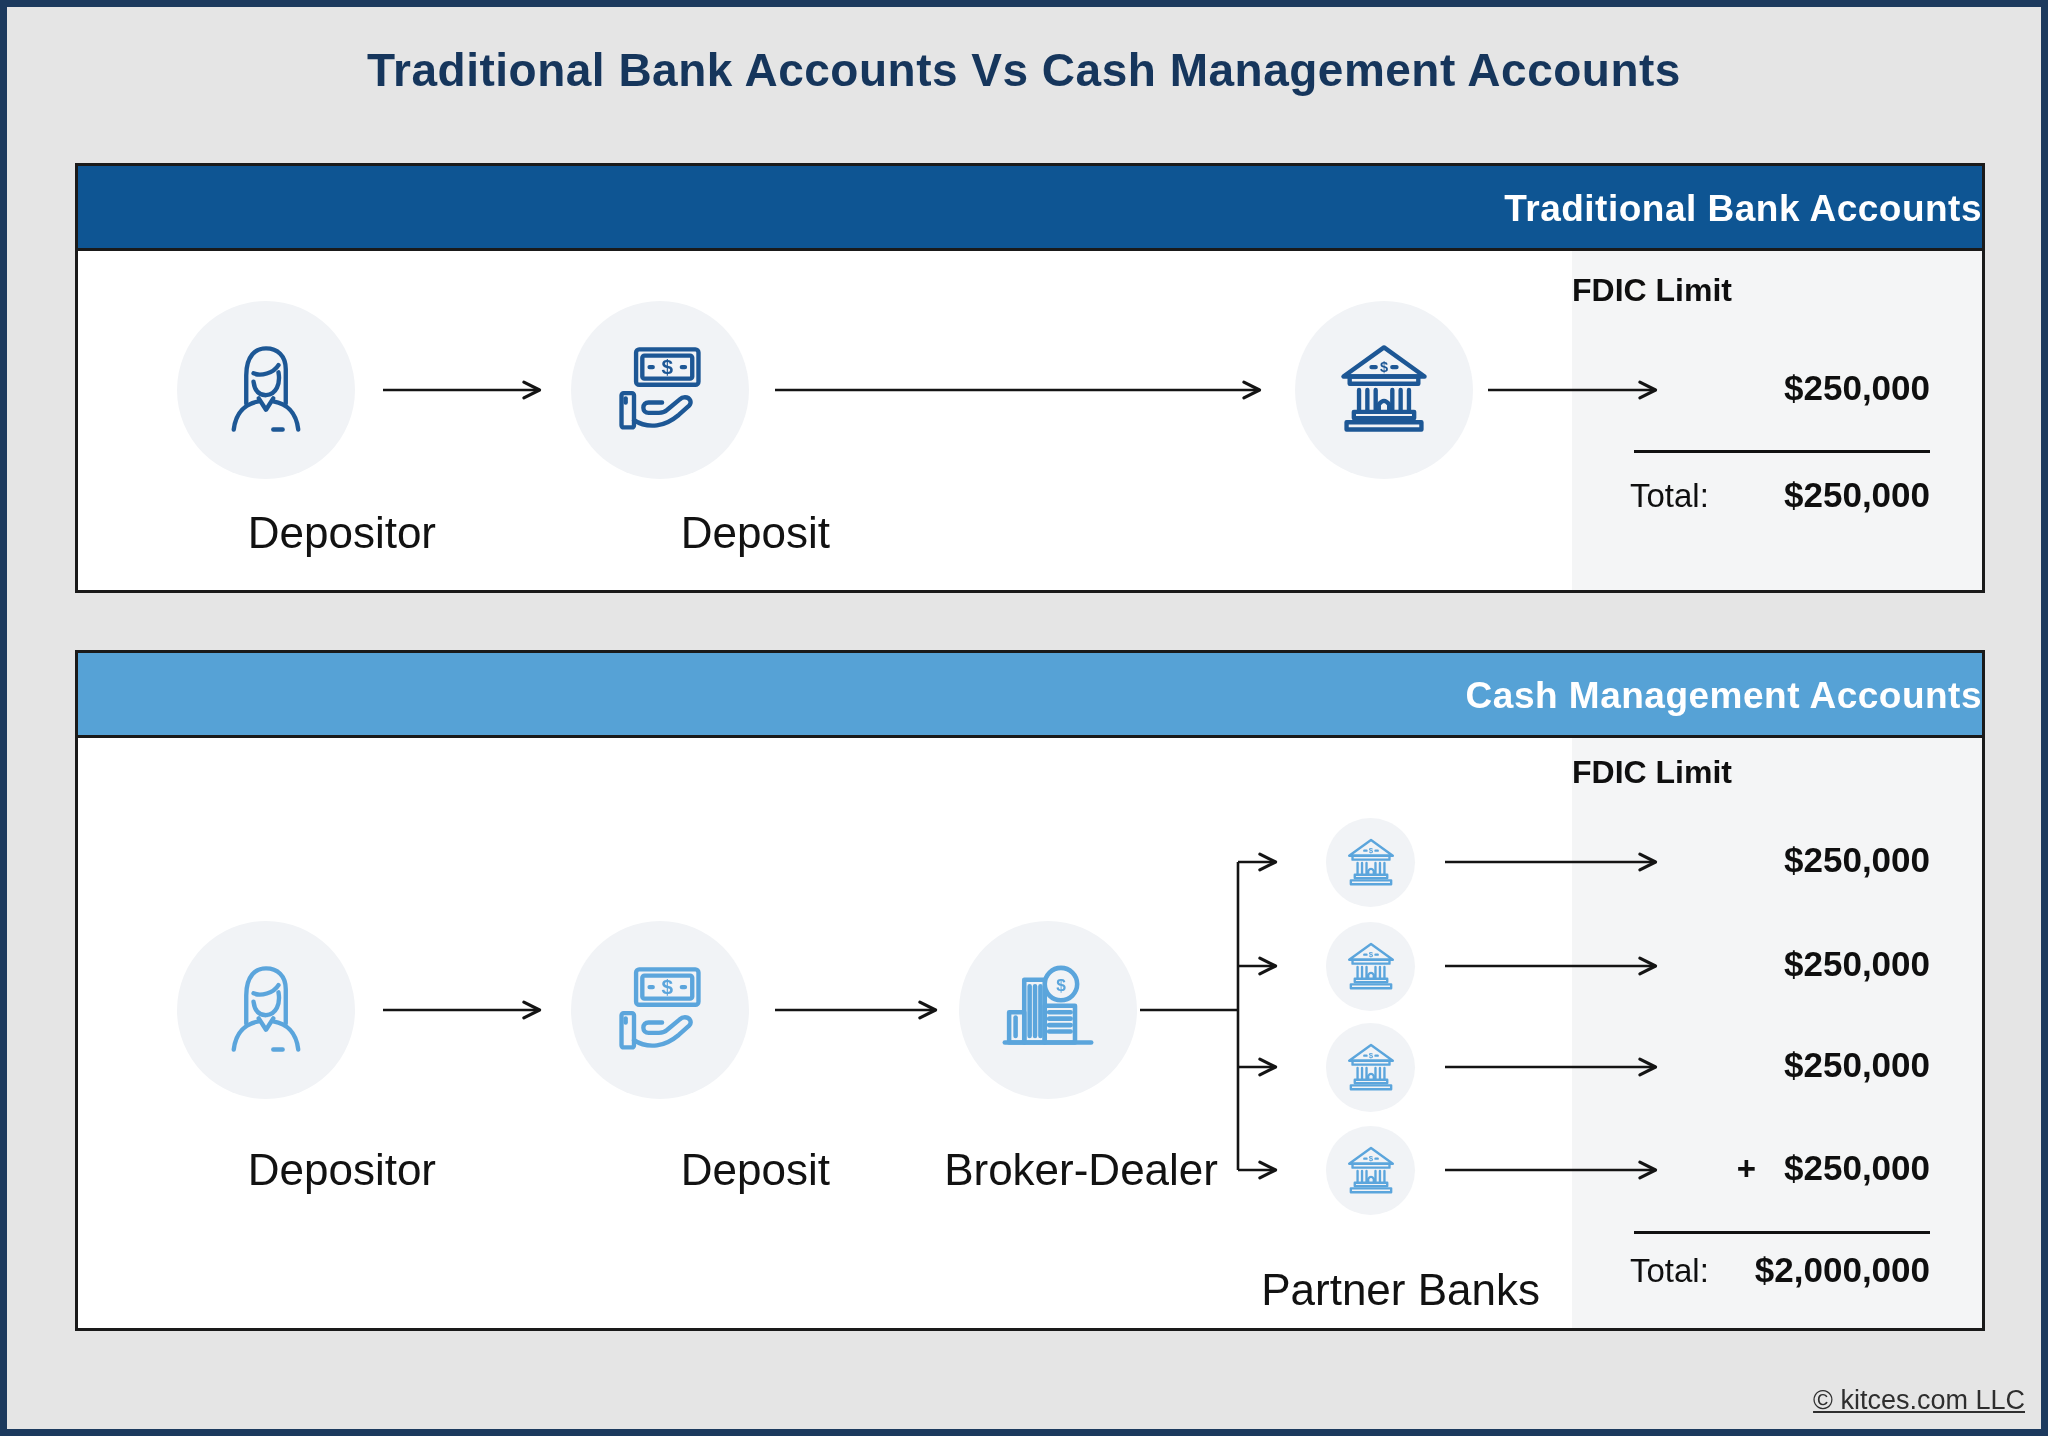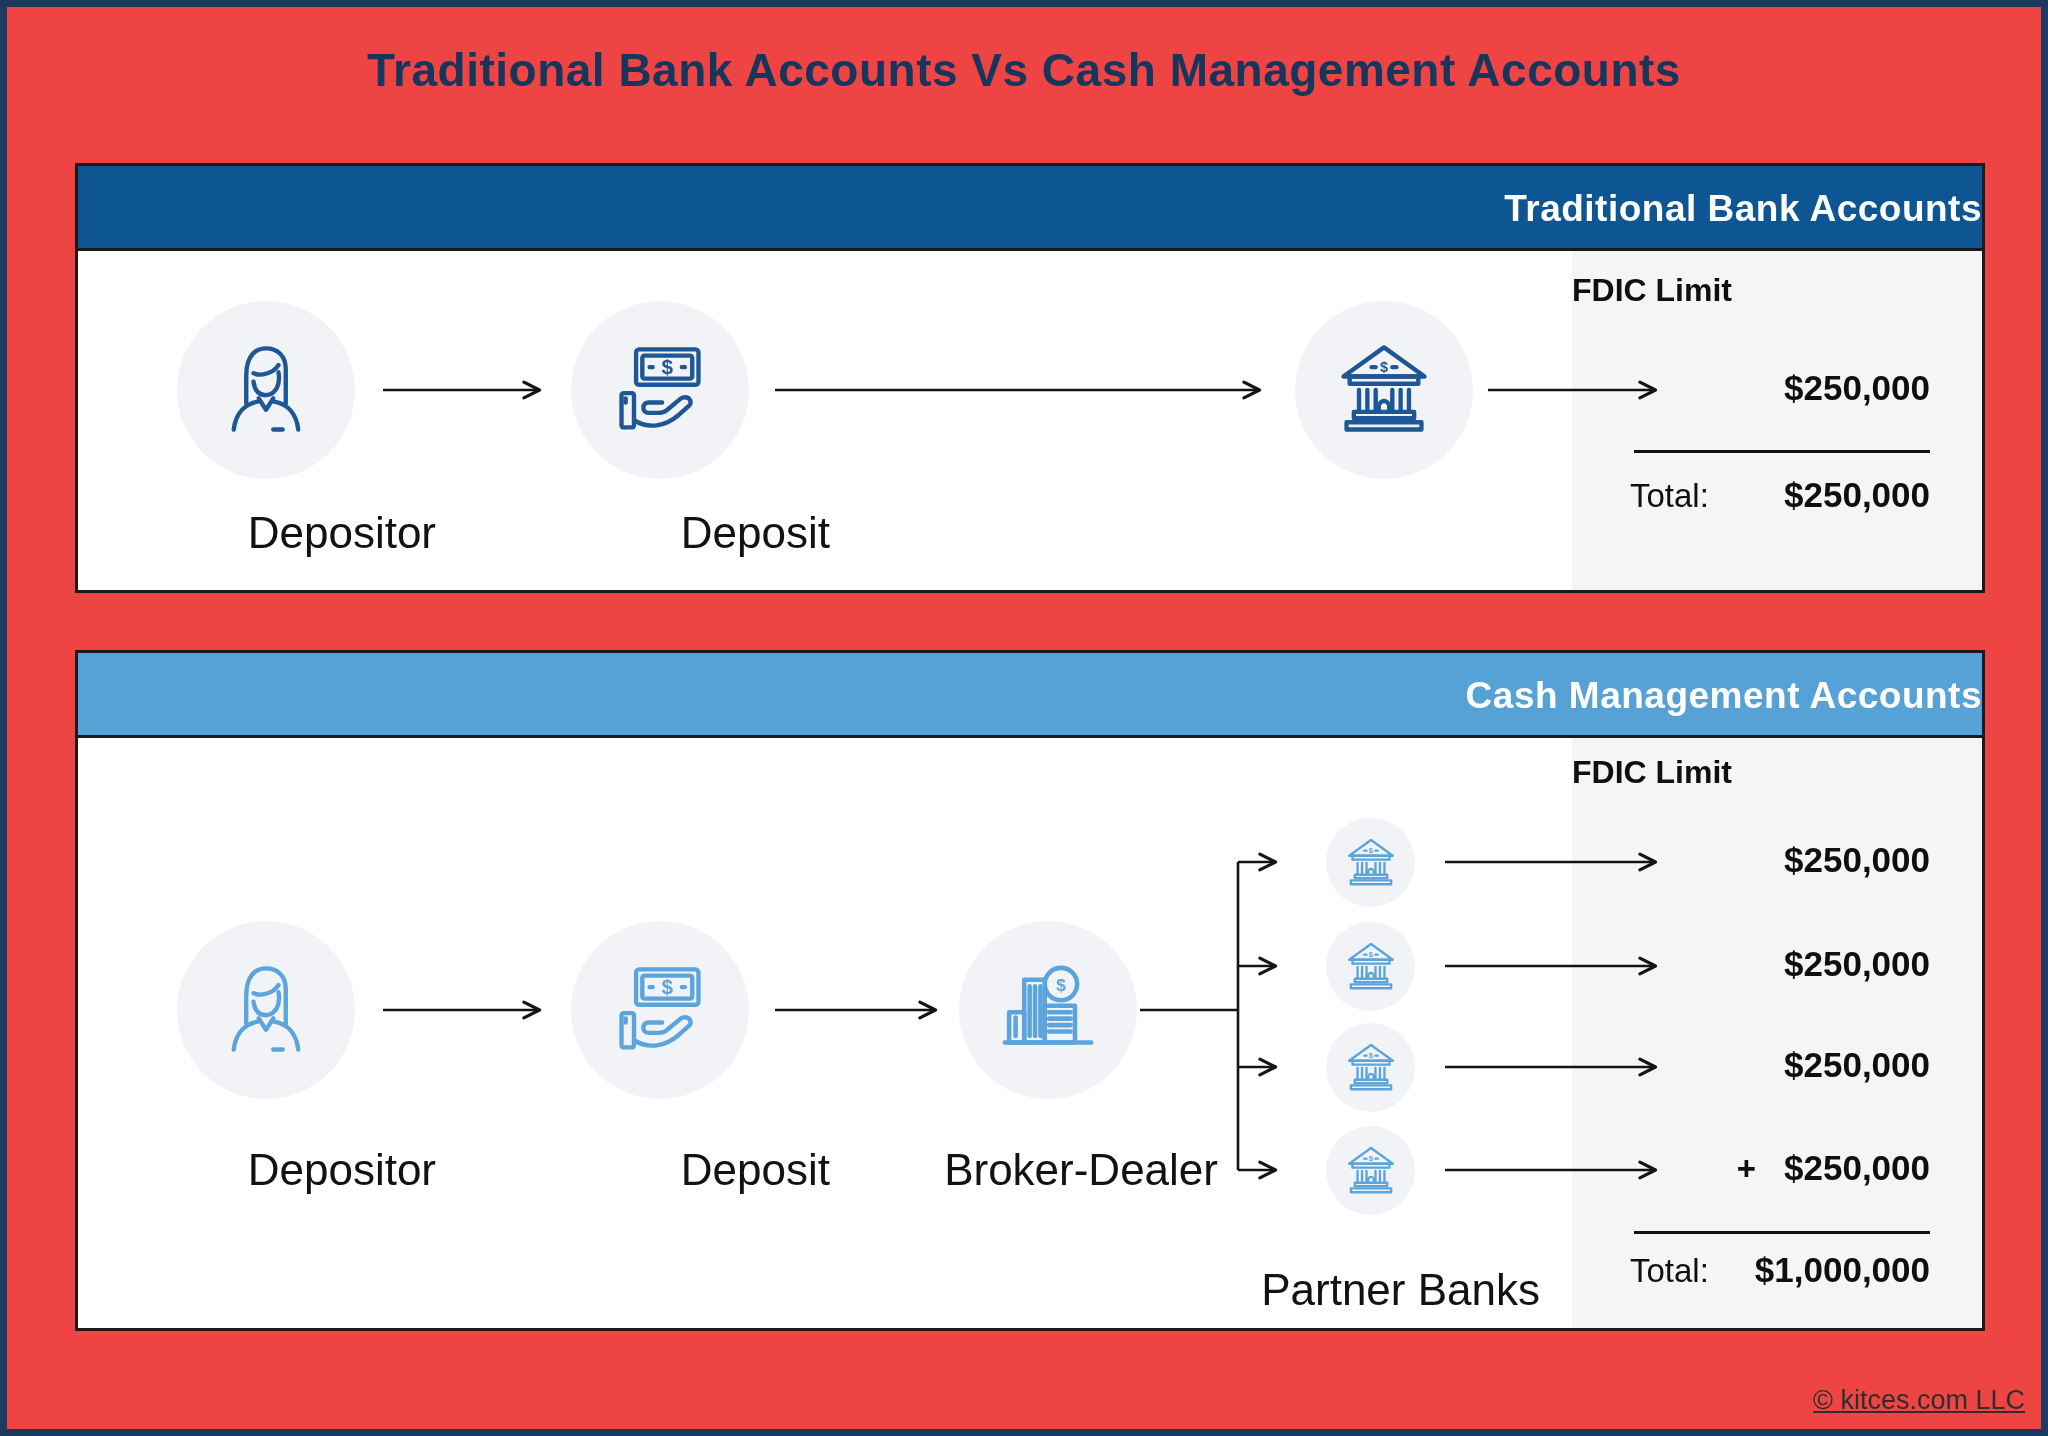--- a/index.html
+++ b/index.html
@@ -1,18 +1,18 @@
 <!DOCTYPE html>
 <html><head>
 <meta charset="utf-8">
 <style>
   html,body{margin:0;padding:0;background:#ffffff;}
   .canvas{
     position:relative;width:2048px;height:1436px;box-sizing:border-box;
-    background:#ef4444;border:7px solid #1C3A5E;
+    background:#e5e5e5;border:7px solid #1C3A5E;
     font-family:"Liberation Sans",sans-serif;color:#121212;overflow:hidden;
   }
   .title{
     position:absolute;left:0;right:0;top:36px;text-align:center;
     font-size:46px;font-weight:bold;color:#16365C;letter-spacing:.5px;
   }
   .panel{
     position:absolute;left:68px;width:1910px;box-sizing:border-box;
     border:3px solid #1A1A1A;background:#ffffff;
   }
@@ -244,20 +244,20 @@
       <div class="amount" style="top:102px;">$250,000</div>
       <div class="amount" style="top:206px;">$250,000</div>
       <div class="amount" style="top:307px;">$250,000</div>
       <div class="amount" style="top:410px;">
         <span class="plus">+</span>
         <span>$250,000</span>
       </div>
       <div class="sum-divider" style="top:493px;"></div>
       <div class="total-row" style="top:512px;">
         <span class="total-label">Total:</span>
-        <span class="total-value">$1,000,000</span>
+        <span class="total-value">$2,000,000</span>
       </div>
     </div>
   </section>
 
   <div class="footer">© kitces.com LLC</div>
 
 </div>
 
 </body></html>

